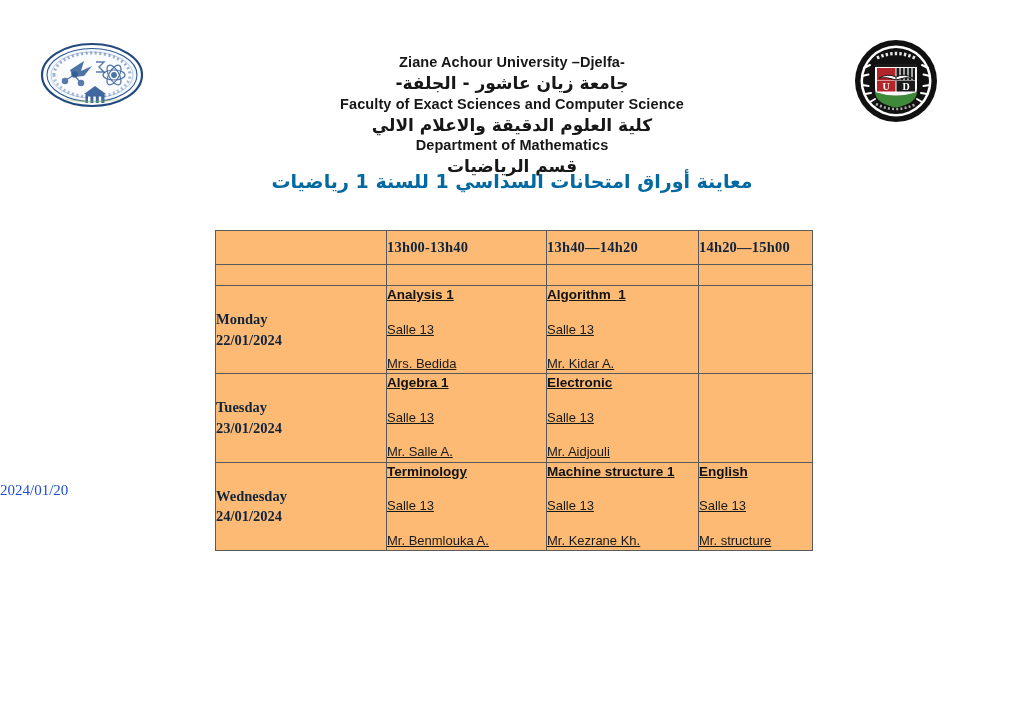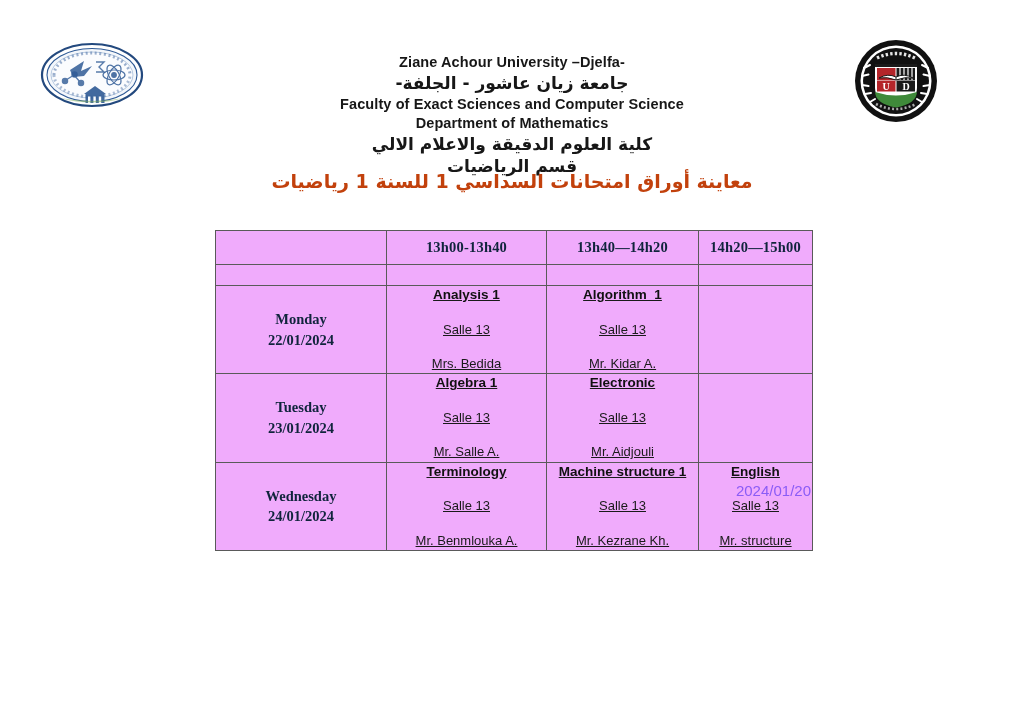--- a/index.html
+++ b/index.html
@@ -61,42 +61,42 @@
   .doc-title {
     position: absolute;
     left: 0;
     top: 170px;
     width: 1024px;
     text-align: center;
     direction: rtl;
     font-family: "DejaVu Sans", sans-serif;
     font-size: 19px;
     font-weight: bold;
-    color: #c2410c;
+    color: #0369a1;
   }
 
   
   .sched-wrap {
     position: absolute;
     left: 215px;
     top: 230px;
     width: 596px;
   }
   table.sched {
     border-collapse: separate;
     border-spacing: 1px;
     width: 596px;
     table-layout: fixed;
     background: #5a5a5a;
   }
   table.sched td {
-    background: #f0abfc;
+    background: #fdba74;
     padding: 0;
     vertical-align: middle;
-    text-align: center;
+    text-align: left;
   }
   col.c-day   { width: 170px; }
   col.c-slot1 { width: 159px; }
   col.c-slot2 { width: 151px; }
   col.c-slot3 { width: 113px; }
 
   td.corner {
     background: #1f4e79;
     height: 33px;
   }
@@ -145,24 +145,24 @@
     line-height: 1.4;
     margin-top: 16px;
   }
 
   
   .doc-date {
     position: absolute;
     left: 0;
     top: 482px;
     width: 811px;
-    text-align: right;
-    font-family: Liberation Sans, sans-serif;
+    text-align: left;
+    font-family: Liberation Serif, serif;
     font-size: 15px;
-    color: #8b5cf6;
+    color: #1d4ed8;
   }
 </style>
 </head>
 <body>
 
 <div class="logo-left">
   <svg viewBox="0 0 104 66" width="104" height="66" aria-hidden="true">
     <ellipse cx="52" cy="33" rx="50" ry="31" fill="#ffffff" stroke="#23497e" stroke-width="2.2"></ellipse>
     <ellipse cx="52" cy="33" rx="45" ry="26.5" fill="#f4f7fb" stroke="#2f5a95" stroke-width="1.1"></ellipse>
     <ellipse cx="52" cy="33" rx="41" ry="23" fill="#fbfcfe" stroke="#9bb4d4" stroke-width="0.7"></ellipse>
@@ -246,22 +246,22 @@
     <text x="57" y="51.5" font-family="Liberation Serif, serif" font-size="10" font-weight="bold" fill="#ffffff" text-anchor="middle">D</text>
 
     <path d="M26 54 q21 7 42 0 v-0.5 q0 12 -21 16 q-21 -4 -21 -16 z" fill="#3f8a3a"></path>
   </svg>
 </div>
 
 <div class="header">
   <div class="line lat">Ziane Achour University –Djelfa-</div>
   <div class="line ara">جامعة زيان عاشور - الجلفة-</div>
   <div class="line lat">Faculty of Exact Sciences and Computer Science</div>
+  <div class="line ara">كلية العلوم الدقيقة والاعلام الالي</div>
   <div class="line lat">Department of Mathematics</div>
-  <div class="line ara">كلية العلوم الدقيقة والاعلام الالي</div>
   <div class="line ara">قسم الرياضيات</div>
 </div>
 
 <div class="doc-title">معاينة أوراق امتحانات السداسي 1 للسنة 1 رياضيات</div>
 
 <div class="sched-wrap">
   <table class="sched">
     <colgroup>
       <col class="c-day">
         <col class="c-slot1">

